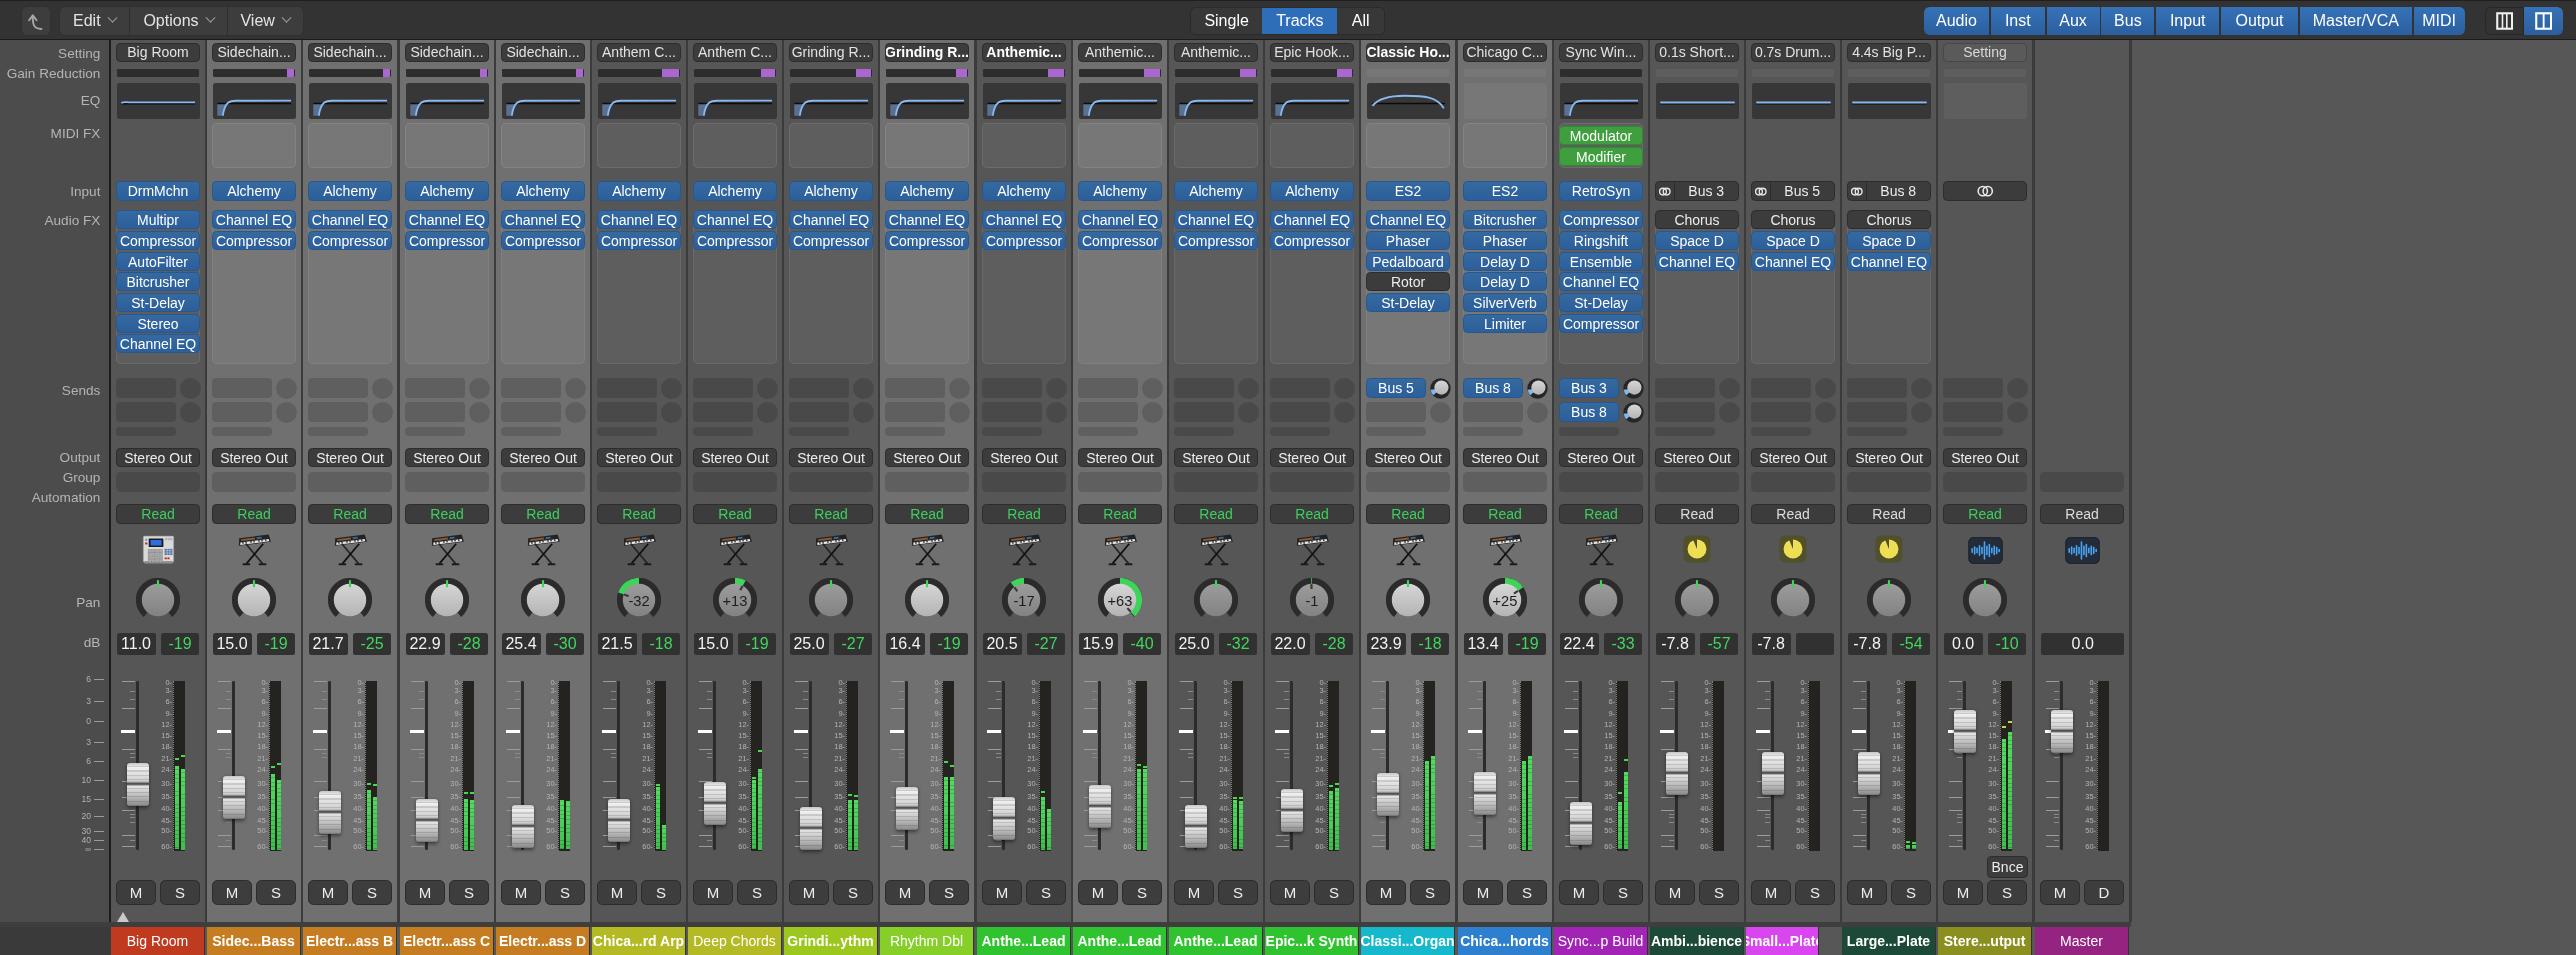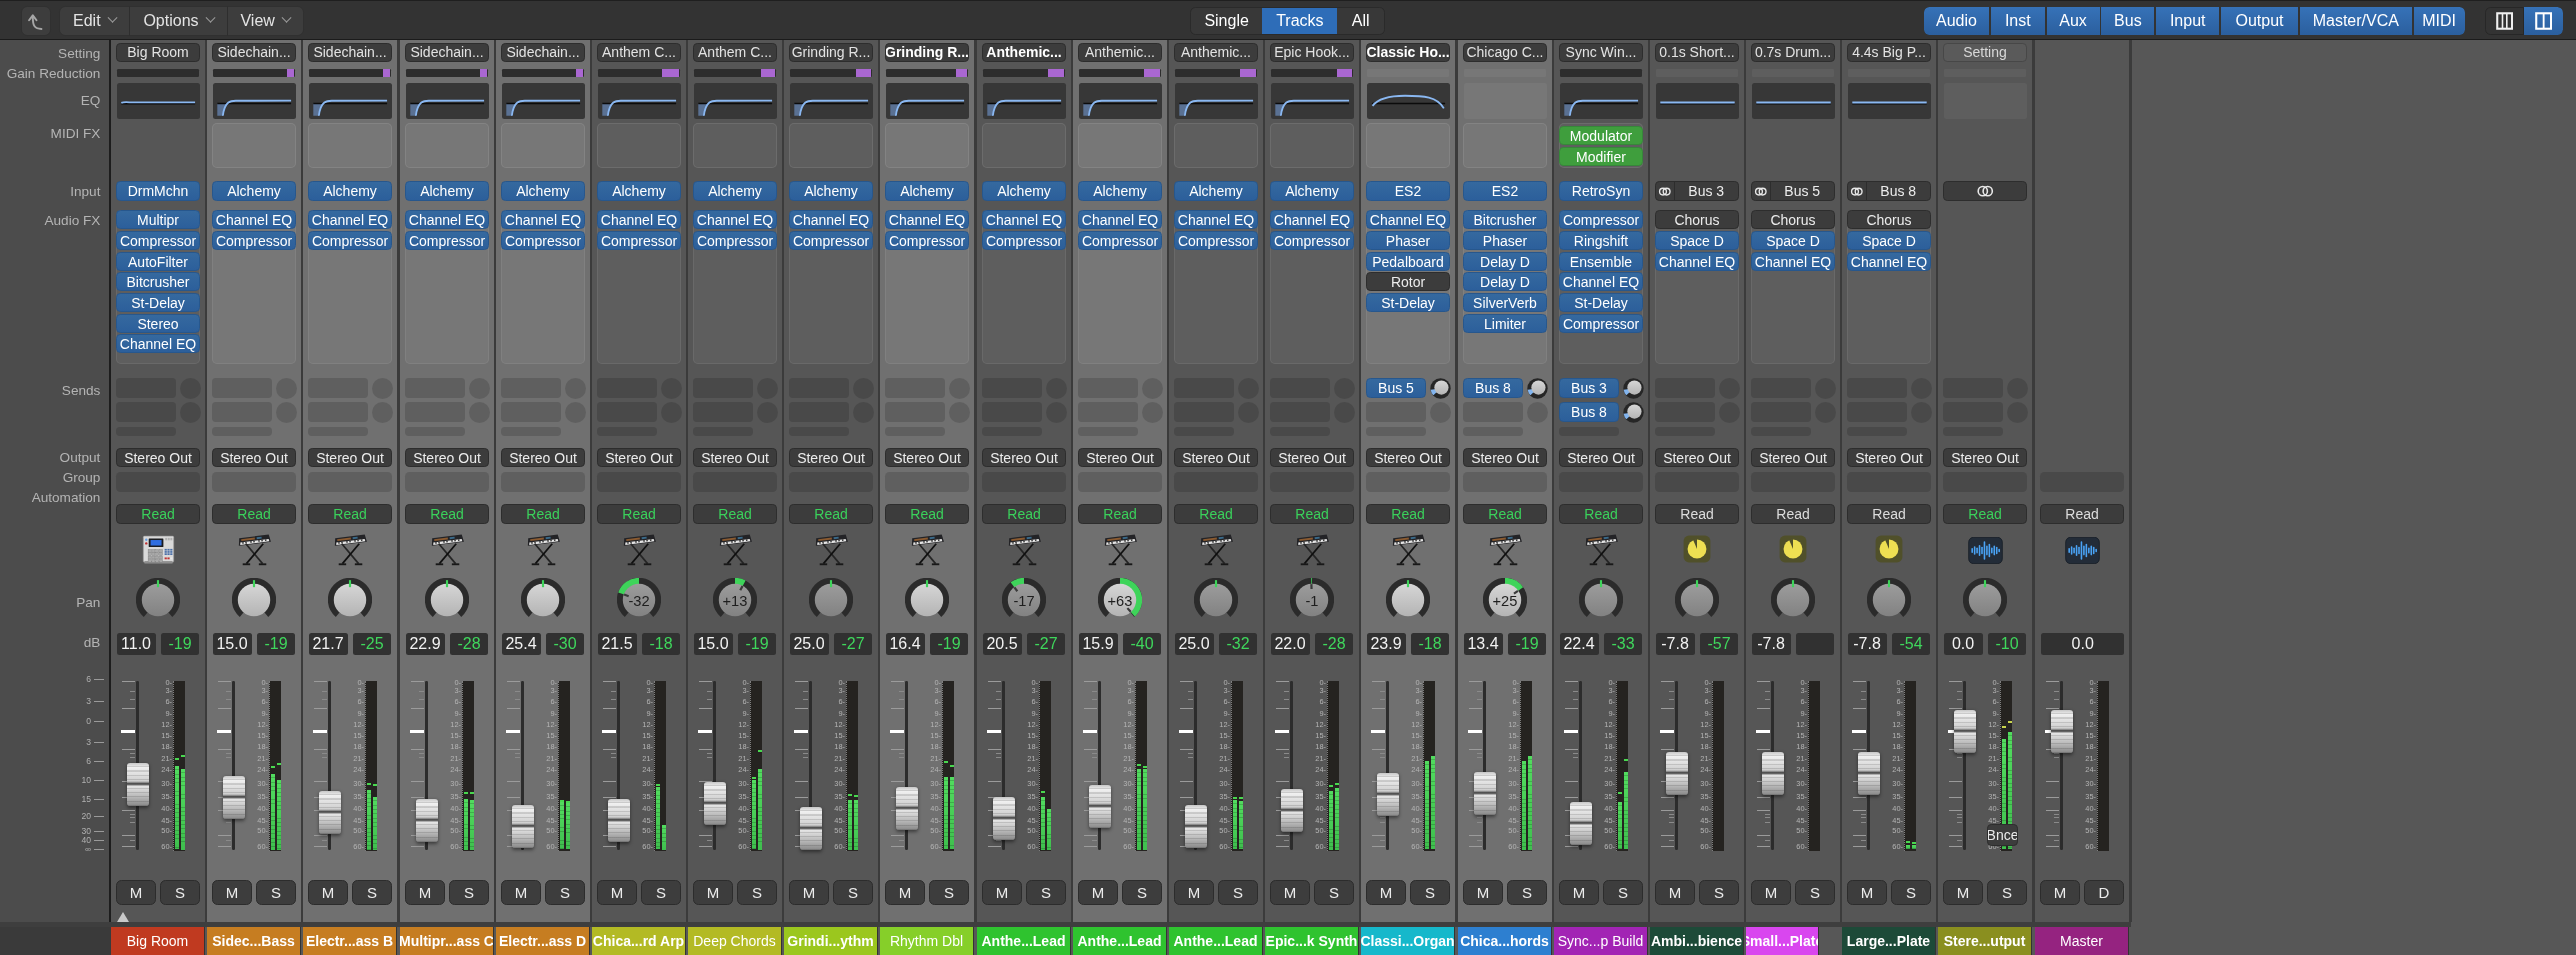--- a/index.html
+++ b/index.html
@@ -1975,21 +1975,21 @@
 <div class="mn" style="top:703px">18-</div>
 <div class="mn" style="top:715px">21-</div>
 <div class="mn" style="top:726px">24-</div>
 <div class="mn" style="top:740px">30-</div>
 <div class="mn" style="top:753px">35-</div>
 <div class="mn" style="top:765px">40-</div>
 <div class="mn" style="top:777px">45-</div>
 <div class="mn" style="top:787px">50-</div>
 <div class="mn" style="top:803px">60-</div>
 <div class="cap" style="top:670px"></div>
-<div class="btn bd" style="left:49px;width:31px;top:784px;height:21.6px">Bnce</div>
+<div class="btn bd" style="left:49px;width:41px;top:816px;height:21.6px">Bnce</div>
 <div class="ms" style="left:5px">M</div>
 <div class="ms" style="left:49px">S</div>
 </div>
 <div class="strip" style="left:2035px">
 <div class="sbg" style="background:#565656"></div>
     <div class="ssep"></div>
 <div class="btn darker" style="top:432px;height:20px;border:none"></div>
 <div class="btn bd" style="top:464px;height:20.3px;color:#dcdcdc">Read</div>
 <svg width="35" height="27" viewBox="0 0 56 44" style="position:absolute;left:30px;top:497px">
       <rect x="0.5" y="0.5" width="55" height="43" rx="8" fill="#232c38" stroke="#0f151d"></rect>
@@ -2043,21 +2043,21 @@
 <div class="mn" style="top:803px">60-</div>
 <div class="cap" style="top:670px"></div>
 <div class="ms" style="left:5px">M</div>
 <div class="ms" style="left:49px">D</div>
 </div>
 <div class="abs" style="left:0;top:922px;width:2131px;height:5px;background:#3e3e3e"></div>
 <div class="abs" style="left:0;top:927px;width:111px;height:28px;background:#3a3a3a"></div>
 <div class="nm" style="left:111px;width:94px;background:#c03a20;font-weight:normal;border-right:1.8px solid #333">Big Room</div>
 <div class="nm" style="left:207px;width:94px;background:#c67d21;font-weight:bold;border-right:1.8px solid #333">Sidec...Bass</div>
 <div class="nm" style="left:303px;width:94px;background:#c67d21;font-weight:bold;border-right:1.8px solid #333">Electr...ass B</div>
-<div class="nm" style="left:400px;width:94px;background:#c67d21;font-weight:bold;border-right:1.8px solid #333">Multipr...ass C</div>
+<div class="nm" style="left:400px;width:94px;background:#c67d21;font-weight:bold;border-right:1.8px solid #333">Electr...ass C</div>
 <div class="nm" style="left:496px;width:94px;background:#c67d21;font-weight:bold;border-right:1.8px solid #333">Electr...ass D</div>
 <div class="nm" style="left:592px;width:94px;background:#b3ba24;font-weight:bold;border-right:1.8px solid #333">Chica...rd Arp</div>
 <div class="nm" style="left:688px;width:94px;background:#b3ba24;font-weight:normal;border-right:1.8px solid #333">Deep Chords</div>
 <div class="nm" style="left:784px;width:94px;background:#9bc71e;font-weight:bold;border-right:1.8px solid #333">Grindi...ythm</div>
 <div class="nm" style="left:880px;width:94px;background:#86cf29;font-weight:normal;border-right:1.8px solid #333">Rhythm Dbl</div>
 <div class="nm" style="left:977px;width:94px;background:#2fc32f;font-weight:bold;border-right:1.8px solid #333">Anthe...Lead</div>
 <div class="nm" style="left:1073px;width:94px;background:#2fc32f;font-weight:bold;border-right:1.8px solid #333">Anthe...Lead</div>
 <div class="nm" style="left:1169px;width:94px;background:#2fc32f;font-weight:bold;border-right:1.8px solid #333">Anthe...Lead</div>
 <div class="nm" style="left:1265px;width:94px;background:#2fc32f;font-weight:bold;border-right:1.8px solid #333">Epic...k Synth</div>
 <div class="nm" style="left:1361px;width:94px;background:#16b8cb;font-weight:bold;border-right:1.8px solid #333">Classi...Organ</div>

